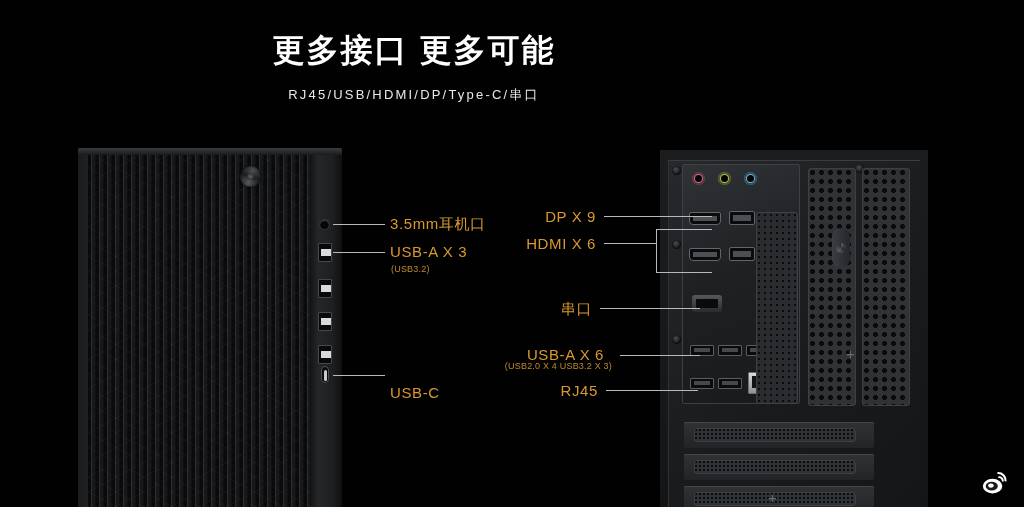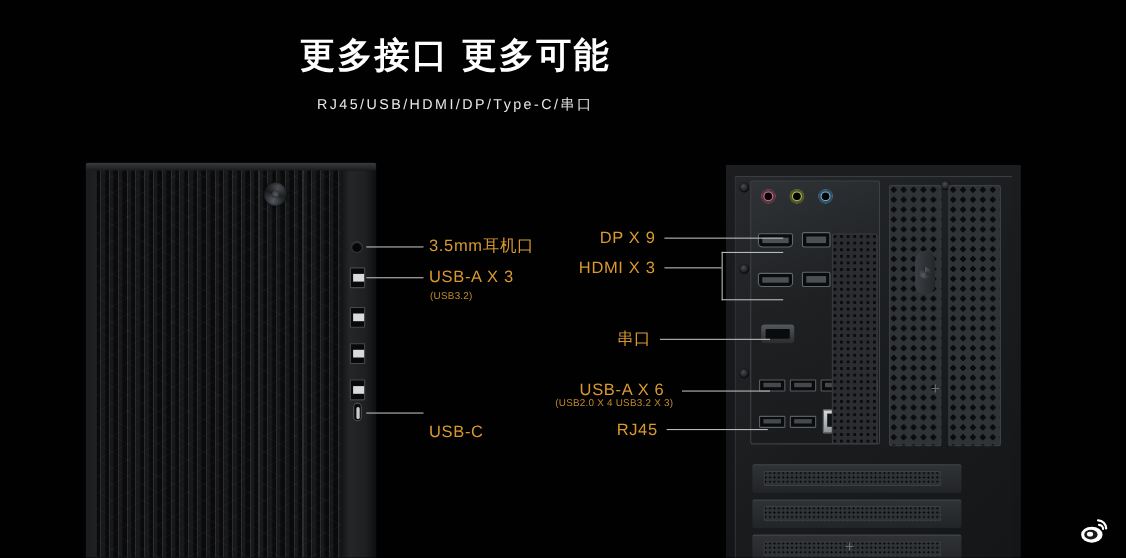--- a/index.html
+++ b/index.html
@@ -322,21 +322,21 @@
 <div class="line" style="left:604px; top:243px; width:52px;"></div>
 <div class="vline" style="left:656px; top:229px; height:44px;"></div>
 <div class="line" style="left:656px; top:229px; width:56px;"></div>
 <div class="line" style="left:656px; top:272px; width:56px;"></div>
 
 <div class="line" style="left:600px; top:308px; width:100px;"></div>
 <div class="line" style="left:620px; top:355px; width:80px;"></div>
 <div class="line" style="left:606px; top:390px; width:92px;"></div>
 
 <div class="lbl r" style="left:400px; top:209px; width:196px;">DP X 9</div>
-<div class="lbl r" style="left:400px; top:236px; width:196px;">HDMI X 3</div>
+<div class="lbl r" style="left:400px; top:236px; width:196px;">HDMI X 6</div>
 <div class="lbl r" style="left:400px; top:301px; width:192px;">串口</div>
 <div class="lbl r" style="left:392px; top:347px; width:212px;">USB-A X 6</div>
 <div class="lbl small r" style="left:400px; top:362px; width:212px;">(USB2.0 X 4  USB3.2 X 3)</div>
 <div class="lbl r" style="left:400px; top:383px; width:198px;">RJ45</div>
 
 <div id="watermark">
   <div id="wb-logo">
     <svg viewBox="0 0 32 32" width="26" height="26">
       <ellipse cx="13" cy="21" rx="12" ry="9" fill="#ffffff"></ellipse>
       <ellipse cx="12" cy="21" rx="7.5" ry="5.4" fill="#1a1a1a"></ellipse>

